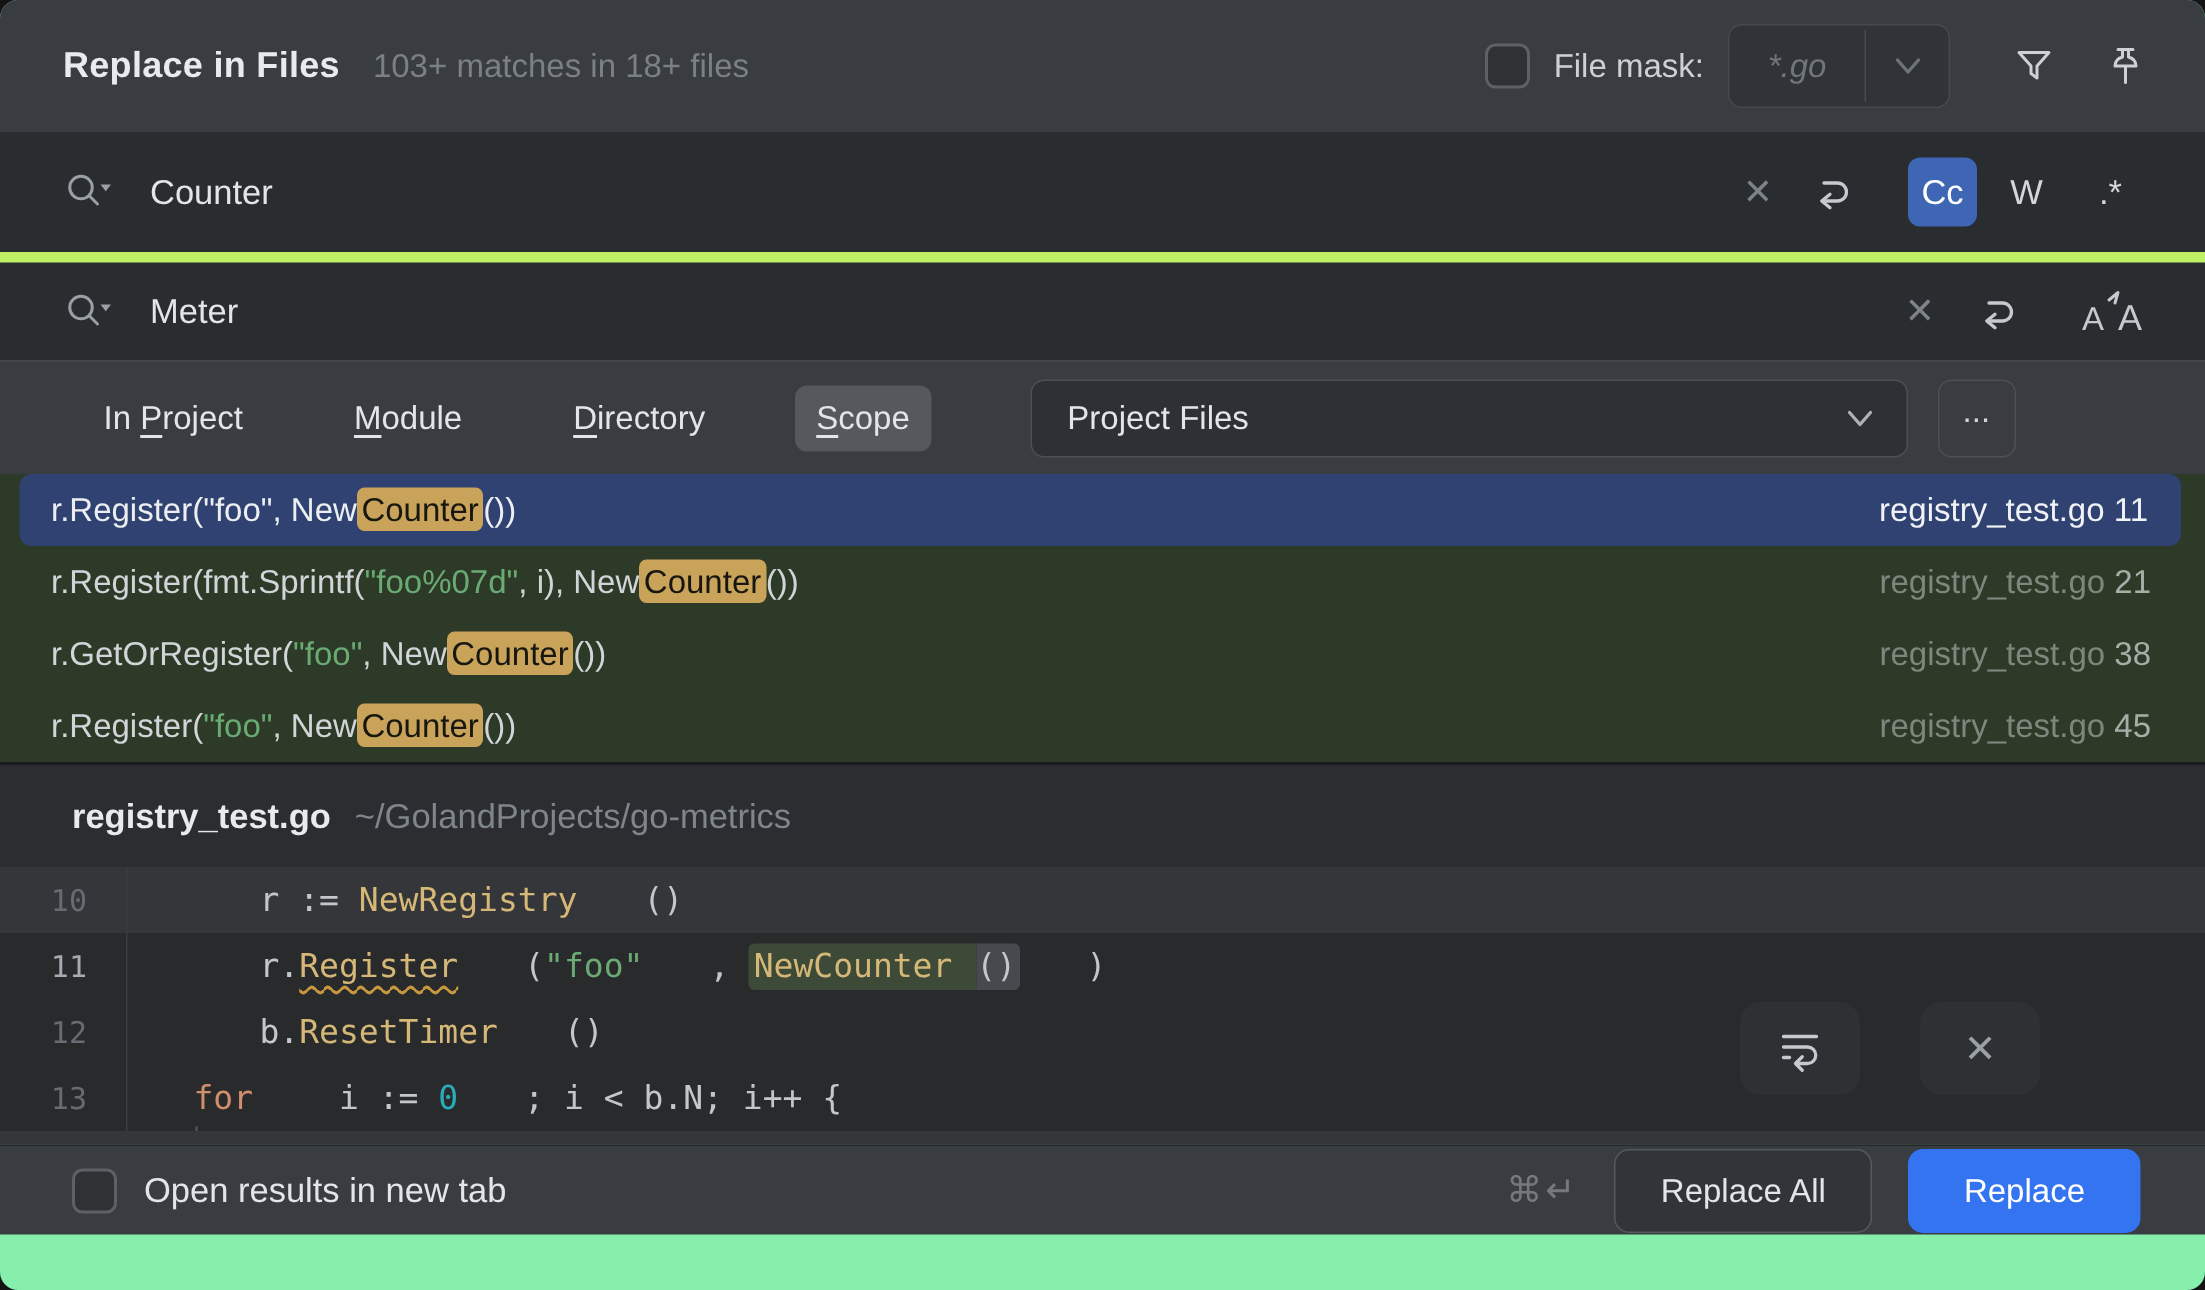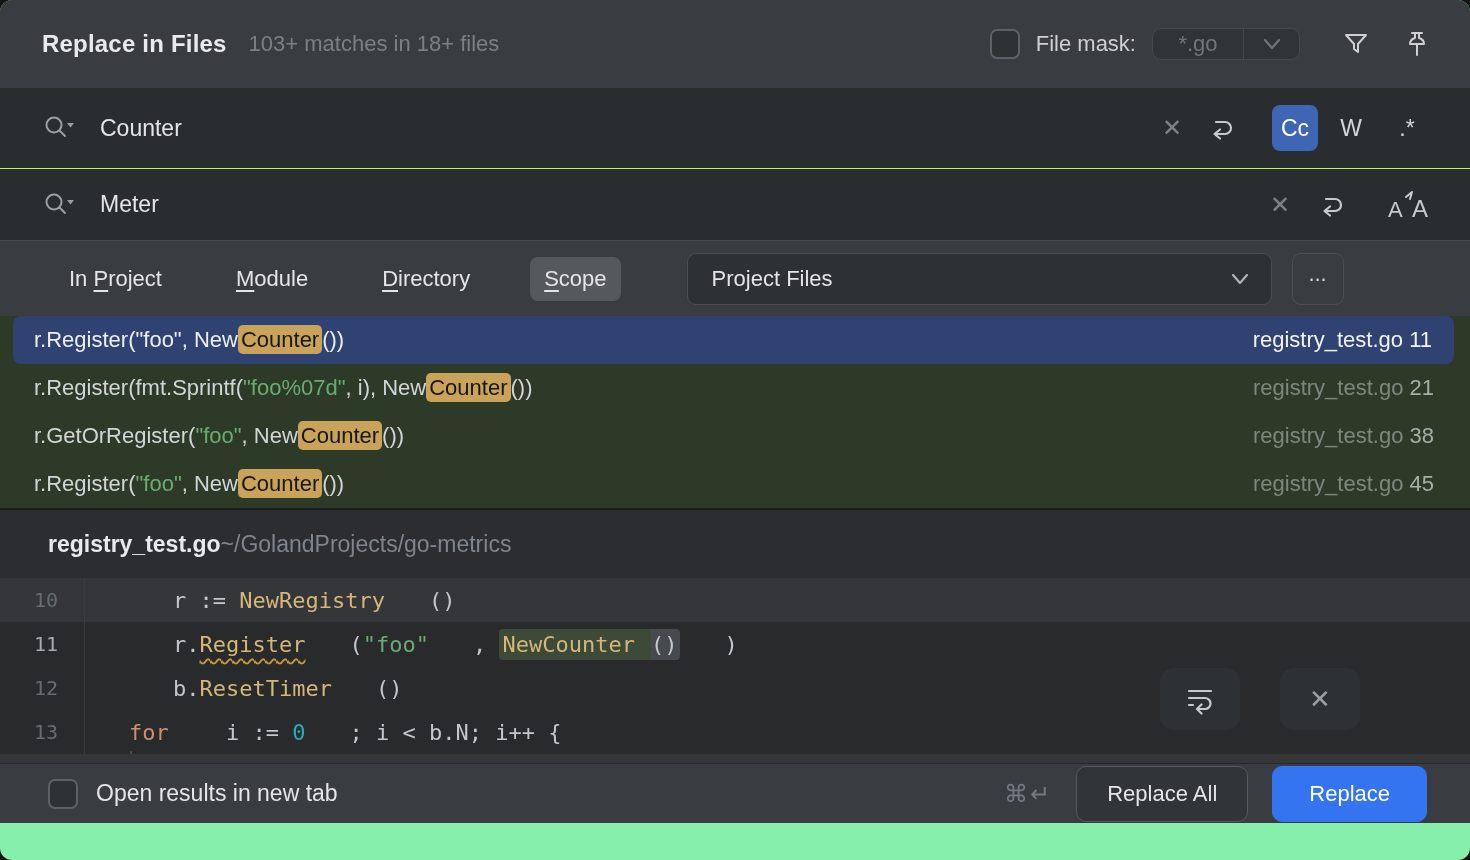--- a/index.html
+++ b/index.html
@@ -6,32 +6,32 @@
   html,body { width:1470px; height:860px; background:#141414; font-family:"Liberation Sans", sans-serif; }
   .dialog { width:1470px; height:860px; border-radius:12px; overflow:hidden; background:#86efac; display:flex; flex-direction:column; }
 
   
   .titlebar { height:88px; background:#393c40; display:flex; align-items:center; padding:0 40px 0 42px; flex:none; }
   .title { font-size:24px; font-weight:bold; color:#e8eaed; letter-spacing:.2px; }
   .summary { font-size:22px; color:#7b8087; margin-left:22px; }
   .tb-right { margin-left:auto; display:flex; align-items:center; }
   .checkbox { width:30px; height:30px; border:2px solid #5d6166; border-radius:7px; background:#2f3235; flex:none; }
   .fm-label { font-size:22px; color:#ced0d6; margin:0 16px 0 16px; }
-  .fm-combo { display:flex; align-items:center; height:32px; background:#303337; border:1px solid #46494e; border-radius:9px; overflow:hidden; }
+  .fm-combo { display:flex; align-items:center; height:56px; background:#303337; border:1px solid #46494e; border-radius:9px; overflow:hidden;font-style:italic; }
   .fm-value { width:90px; text-align:center; font-size:22px; color:#71767c; }
   .fm-div { width:1px; height:48px; background:#46494e; }
   .fm-chev { width:55px; display:flex; justify-content:center; }
   .icon-btn { background:none; border:none; display:flex; align-items:center; justify-content:center; cursor:pointer; }
   .funnel-btn { margin-left:42px; }
   .pin-btn { margin-left:34px; }
 
   
   .field-row { background:#2a2d30; display:flex; align-items:center; padding:0 40px 0 42px; flex:none; }
   .search-row { height:80px; }
-  .replace-row { height:72px; border-top:1px solid #bef264; }
+  .replace-row { height:72px; border-top:7px solid #bef264; }
   .mag-wrap { width:42px; flex:none; }
   .field-value { font-size:23px; color:#e3e5e8; margin-left:16px; }
   .f-icons { margin-left:auto; display:flex; align-items:center; }
   .x-glyph { font-size:24px; color:#7e838a; }
   .toggle { min-width:46px; height:46px; border-radius:8px; display:flex; align-items:center; justify-content:center; font-size:23px; color:#d3d6da; }
   .toggle.on { background:#3f66b5; color:#fff; }
   .search-row .x-glyph { margin-right:24px; }
   .search-row .nl-icon { margin-right:26px; }
   .search-row .toggle { margin-left:10px; }
   .replace-row .x-glyph { margin-right:26px; }
@@ -57,21 +57,21 @@
   .c-sel { color:#eceef1; }
   .c-string { color:#6aab73; }
   .c-match { background:#c9a35a; color:#17170f; border-radius:5px; padding:2px 3px; }
   .r-file { margin-left:auto; font-size:22px; white-space:pre; }
   .r-file .fname { color:#7d877e; } .r-file .fline { color:#a6aea7; }
   .r-row.selected .r-file .fname, .r-row.selected .r-file .fline { color:#f0f2f5; }
 
   
   .preview-hdr { height:70px; background:#2b2d30; border-top:2px solid #1a1c1e; display:flex; align-items:center; padding:0 40px 0 48px; flex:none; }
   .p-file { font-size:23px; color:#e8eaed; font-weight:600; }
-  .p-path { font-size:23px; color:#7f858c; margin-left:0; }
+  .p-path { font-size:23px; color:#7f858c; margin-left:16px; }
 
   
   .editor { height:185px; background:#282a2c; position:relative; overflow:hidden; flex:none; font-family:"DejaVu Sans Mono", monospace; }
   .e-line { height:44px; display:flex; align-items:center; }
   .e-line.hl { background:#343639; }
   .gutter { width:85px; flex:none; text-align:right; padding-right:26px; font-size:20px; color:#666c72; border-right:1px solid #3a3d40; height:100%; display:flex; align-items:center; justify-content:flex-end; }
   .e-line .gutter.current { color:#a4abb1; }
   .e-code { font-size:22px; padding-left:44px; white-space:pre; color:#c3c7cc; }
   .e-fn { color:#d5b778; }
   .e-fnsq { color:#d5b778; text-decoration:underline wavy #c7973f; text-decoration-thickness:2px; text-underline-offset:6px; }

